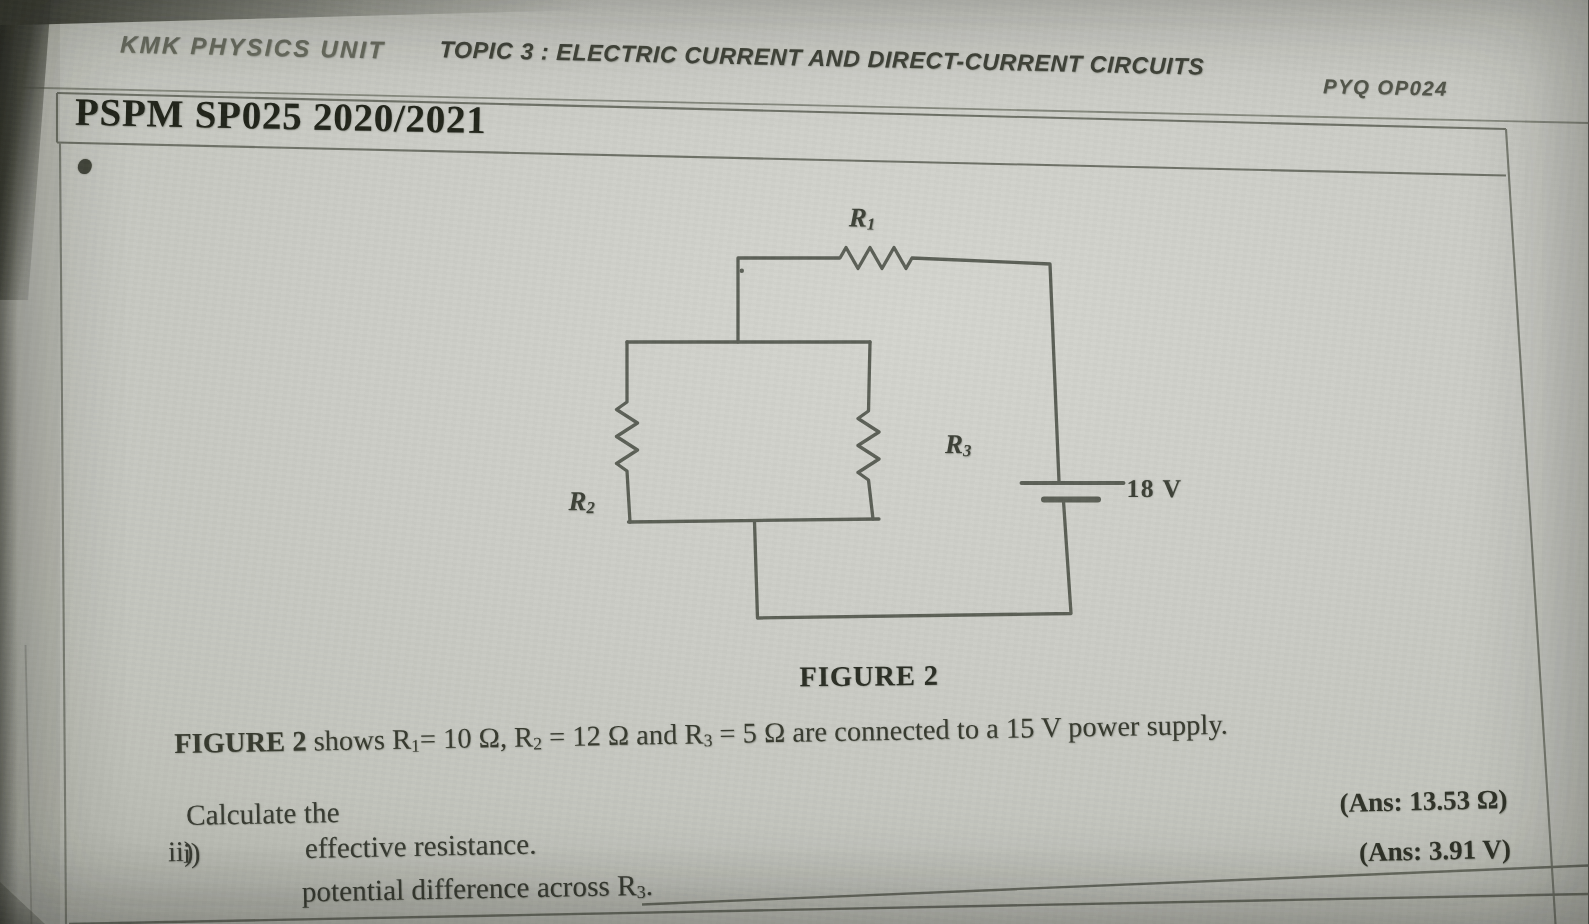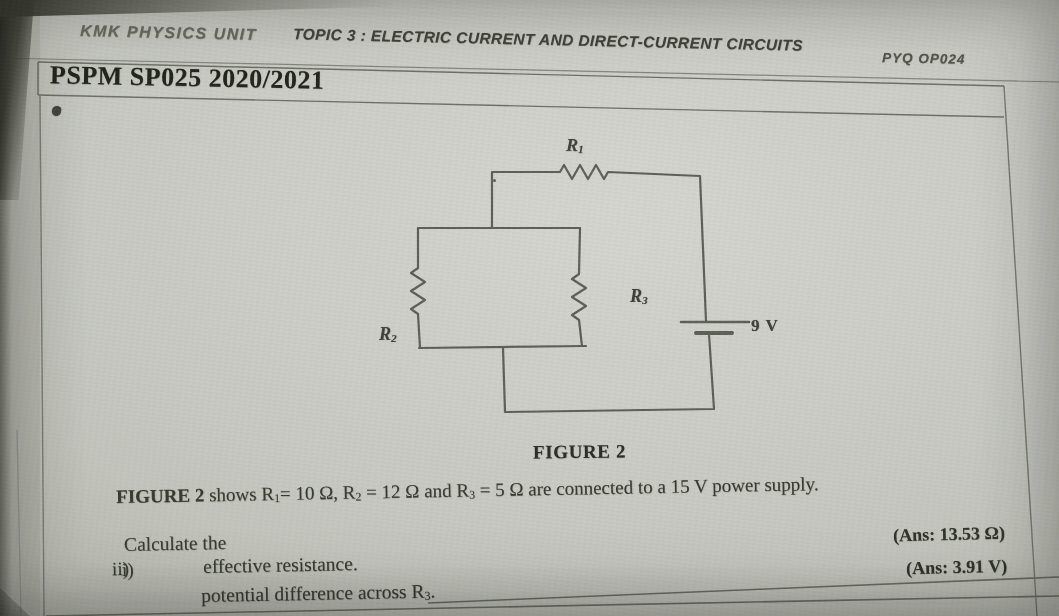--- a/index.html
+++ b/index.html
@@ -93,21 +93,21 @@
 
     <div class="txt hdr unit">KMK PHYSICS UNIT</div>
     <div class="txt hdr topic">TOPIC 3 : ELECTRIC CURRENT AND DIRECT-CURRENT CIRCUITS</div>
     <div class="txt hdr code">PYQ OP024</div>
 
     <div class="txt title">PSPM SP025 2020/2021</div>
 
     <div class="txt rlabel r1"><span>R</span><sub>1</sub></div>
     <div class="txt rlabel r2"><span>R</span><sub>2</sub></div>
     <div class="txt rlabel r3"><span>R</span><sub>3</sub></div>
-    <div class="txt supply">9 V</div>
+    <div class="txt supply">18 V</div>
 
     <div class="txt figcap">FIGURE 2</div>
 
     <div class="txt stmt"><span style="font-weight: bold;">FIGURE 2</span><span> shows R</span><sub>1</sub><span>= 10 Ω, R</span><sub>2</sub><span> = 12 Ω and R</span><sub>3</sub><span> = 5 Ω are connected to a 15 V power supply.</span></div>
     <div class="txt lead">Calculate the</div>
     <div class="txt ans ans1">(Ans: 13.53 Ω)</div>
     <div class="txt inum i1n">i)</div>
     <div class="txt itext i1t">effective resistance.</div>
     <div class="txt ans ans2">(Ans: 3.91 V)</div>
     <div class="txt inum i2n">ii)</div>

